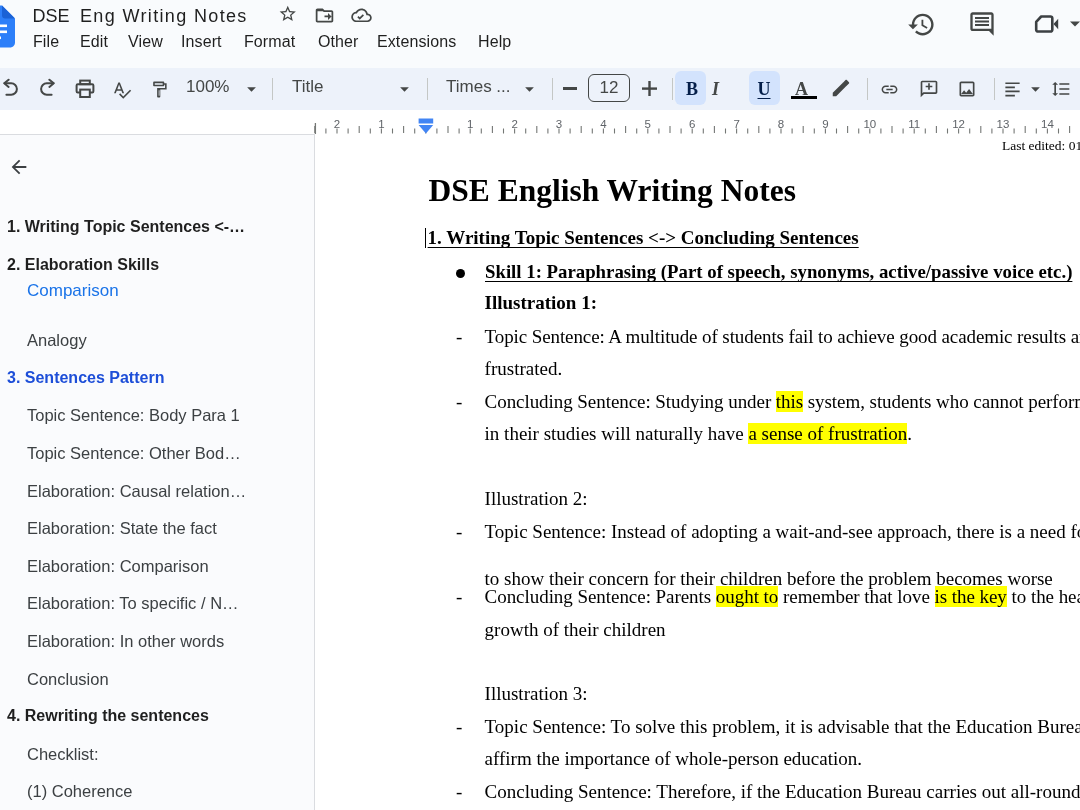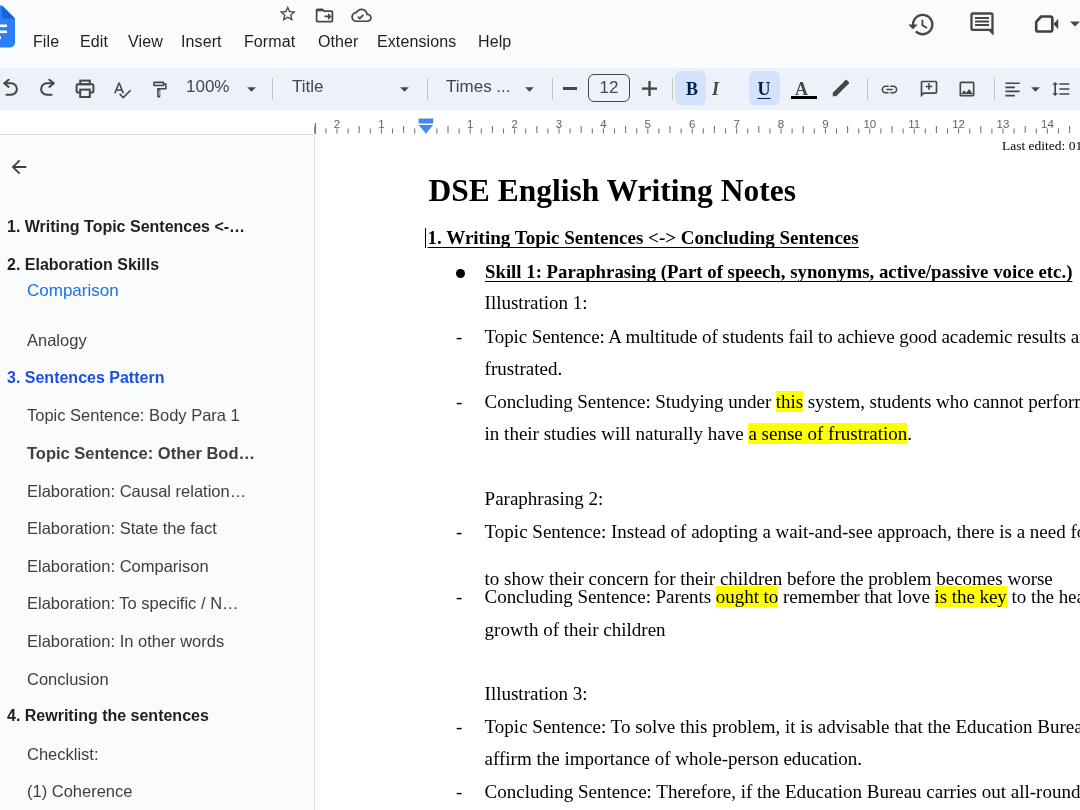--- a/index.html
+++ b/index.html
@@ -14,20 +14,21 @@
 
   <div class="abs" style="left:0;top:0;width:1080px;height:68px;background:#f9fbfd"></div>
 
   <svg class="abs" style="left:-19px;top:5px" width="34" height="43" viewBox="0 0 34 42">
     <path d="M21 0H5C2.2 0 0 2.2 0 5v32c0 2.8 2.2 5 5 5h24c2.8 0 5-2.2 5-5V13L21 0z" fill="#2d7ff9"></path>
     <path d="M21 0l13 13h-10c-1.7 0-3-1.3-3-3V0z" fill="#1b62d6"></path>
     <rect x="8" y="19" width="18" height="2.6" fill="#fff"></rect>
     <rect x="8" y="25" width="18" height="2.6" fill="#fff"></rect>
     <rect x="8" y="31" width="12" height="2.6" fill="#fff"></rect>
   </svg>
+  <div class="abs" style="left:32.5px;top:5.5px;font-size:18px;color:#1f1f1f;white-space:pre"><span>DSE</span><span style="letter-spacing:1.35px;margin-left:10.5px">Eng Writing Notes</span></div>
 
   <svg class="abs ic" style="left:277.5px;top:4px" width="19.5" height="19.5" viewBox="0 0 24 24" fill="currentColor">
       <path d="M22 9.24l-7.19-.62L12 2 9.19 8.63 2 9.24l5.46 4.73L5.82 21 12 17.27 18.18 21l-1.63-7.03L22 9.24zM12 15.4l-3.76 2.27 1-4.28-3.32-2.88 4.38-.38L12 6.1l1.71 4.04 4.38.38-3.32 2.88 1 4.28L12 15.4z"></path>
     </svg>
 
   <svg class="abs ic" style="left:314px;top:4.5px" width="21" height="21" viewBox="0 0 24 24" fill="currentColor">
       <path d="M20 6h-8l-2-2H4c-1.1 0-2 .9-2 2v12c0 1.1.9 2 2 2h16c1.1 0 2-.9 2-2V8c0-1.1-.9-2-2-2zm0 12H4V6h5.17l2 2H20v10zm-8-4h4v3l4-4-4-4v3h-4v2z"></path>
       <path d="M3 7.2 V6.1 c0-.7.5-1.2 1.2-1.2 h5 l2.1 2.3z"></path>
     </svg>
 
@@ -241,47 +242,47 @@
   <svg class="abs" style="left:8px;top:156px" width="22" height="22" viewBox="0 0 24 24" fill="#3c4043">
       <path d="M20 11H7.83l5.59-5.59L12 4l-8 8 8 8 1.41-1.41L7.83 13H20v-2z"></path>
     </svg>
   <div id="outline">
       <div class="abs" style="left:7px;top:218.3px;font-size:16px;font-weight:bold;color:#1f1f1f;white-space:nowrap;max-width:300px;overflow:hidden">1. Writing Topic Sentences &lt;-…</div>
       <div class="abs" style="left:7px;top:255.9px;font-size:16px;font-weight:bold;color:#1f1f1f;white-space:nowrap;max-width:300px;overflow:hidden">2. Elaboration Skills</div>
       <div class="abs" style="left:27px;top:281px;font-size:17px;font-weight:normal;color:#1a73e8;white-space:nowrap;max-width:300px;overflow:hidden">Comparison</div>
       <div class="abs" style="left:27px;top:331.1px;font-size:16.5px;font-weight:normal;color:#3c4043;white-space:nowrap;max-width:300px;overflow:hidden">Analogy</div>
       <div class="abs" style="left:7px;top:368.7px;font-size:16px;font-weight:bold;color:#1d4ed8;white-space:nowrap;max-width:300px;overflow:hidden">3. Sentences Pattern</div>
       <div class="abs" style="left:27px;top:406.3px;font-size:16.5px;font-weight:normal;color:#3c4043;white-space:nowrap;max-width:300px;overflow:hidden">Topic Sentence: Body Para 1</div>
-      <div class="abs" style="left:27px;top:443.9px;font-size:16.5px;font-weight:bold;color:#3c4043;white-space:nowrap;max-width:300px;overflow:hidden">Topic Sentence: Other Bod…</div>
+      <div class="abs" style="left:27px;top:443.9px;font-size:16.5px;font-weight:normal;color:#3c4043;white-space:nowrap;max-width:300px;overflow:hidden">Topic Sentence: Other Bod…</div>
       <div class="abs" style="left:27px;top:481.5px;font-size:16.5px;font-weight:normal;color:#3c4043;white-space:nowrap;max-width:300px;overflow:hidden">Elaboration: Causal relation…</div>
       <div class="abs" style="left:27px;top:519.1px;font-size:16.5px;font-weight:normal;color:#3c4043;white-space:nowrap;max-width:300px;overflow:hidden">Elaboration: State the fact</div>
       <div class="abs" style="left:27px;top:556.7px;font-size:16.5px;font-weight:normal;color:#3c4043;white-space:nowrap;max-width:300px;overflow:hidden">Elaboration: Comparison</div>
       <div class="abs" style="left:27px;top:594.3px;font-size:16.5px;font-weight:normal;color:#3c4043;white-space:nowrap;max-width:300px;overflow:hidden">Elaboration: To specific / N…</div>
       <div class="abs" style="left:27px;top:631.9px;font-size:16.5px;font-weight:normal;color:#3c4043;white-space:nowrap;max-width:300px;overflow:hidden">Elaboration: In other words</div>
       <div class="abs" style="left:27px;top:669.5px;font-size:16.5px;font-weight:normal;color:#3c4043;white-space:nowrap;max-width:300px;overflow:hidden">Conclusion</div>
       <div class="abs" style="left:7px;top:707.1px;font-size:16px;font-weight:bold;color:#1f1f1f;white-space:nowrap;max-width:300px;overflow:hidden">4. Rewriting the sentences</div>
       <div class="abs" style="left:27px;top:744.7px;font-size:16.5px;font-weight:normal;color:#3c4043;white-space:nowrap;max-width:300px;overflow:hidden">Checklist:</div>
       <div class="abs" style="left:27px;top:782.3px;font-size:16.5px;font-weight:normal;color:#3c4043;white-space:nowrap;max-width:300px;overflow:hidden">(1) Coherence</div>
     </div>
 
   <div id="doc">
       <div class="abs ser" style="left:1002px;top:137.5px;font-size:13.5px">Last edited: 01</div>
       <div class="abs ser" style="left:428.6px;top:172.9px;font-size:31.5px;font-weight:bold;">DSE English Writing Notes</div>
       <div class="abs" style="left:424.6px;top:228px;width:1.6px;height:20px;background:#000"></div>
       <div class="abs ser" style="left:427.6px;top:226.8px;font-size:19px;font-weight:bold;text-decoration:underline;text-underline-offset:3px;">1. Writing Topic Sentences &lt;-&gt; Concluding Sentences</div>
       <div class="abs" style="left:456px;top:268.5px;width:9px;height:9px;border-radius:50%;background:#000"></div>
       <div class="abs ser" style="left:485px;top:260.7px;font-size:18.8px;font-weight:bold;text-decoration:underline;text-underline-offset:3px;">Skill 1: Paraphrasing (Part of speech, synonyms, active/passive voice etc.)</div>
-      <div class="abs ser" style="left:484.6px;top:291.5px;font-size:19px;font-weight:normal;">Illustration 1:</div>
+      <div class="abs ser" style="left:484.6px;top:291.5px;font-size:19px;font-weight:bold;">Illustration 1:</div>
       <div class="abs ser" style="left:456px;top:325.8px;font-size:19px;font-weight:normal;">-</div>
       <div class="abs ser" style="left:484.6px;top:325.8px;font-size:19px;font-weight:normal;letter-spacing:-0.1px">Topic Sentence: A multitude of students fail to achieve good academic results are extremely</div>
       <div class="abs ser" style="left:484.6px;top:358.4px;font-size:19px;font-weight:normal;">frustrated.</div>
       <div class="abs ser" style="left:456px;top:391.1px;font-size:19px;font-weight:normal;">-</div>
       <div class="abs ser" style="left:484.6px;top:391.1px;font-size:19px;font-weight:normal;letter-spacing:-0.06px">Concluding Sentence: Studying under <mark>this</mark> system, students who cannot perform well</div>
       <div class="abs ser" style="left:484.6px;top:422.7px;font-size:19px;font-weight:normal;">in their studies will naturally have <mark>a sense of frustration</mark>.</div>
-      <div class="abs ser" style="left:484.6px;top:488.2px;font-size:19px;font-weight:normal;">Paraphrasing 2:</div>
+      <div class="abs ser" style="left:484.6px;top:488.2px;font-size:19px;font-weight:normal;">Illustration 2:</div>
       <div class="abs ser" style="left:456px;top:520.8px;font-size:19px;font-weight:normal;">-</div>
       <div class="abs ser" style="left:484.6px;top:520.8px;font-size:19px;font-weight:normal;">Topic Sentence: Instead of adopting a wait-and-see approach, there is a need for parents</div>
       <div class="abs ser" style="left:484.6px;top:553.4px;font-size:19px;font-weight:normal;margin-top:15px;">to show their concern for their children before the problem becomes worse</div>
       <div class="abs ser" style="left:456px;top:586.0px;font-size:19px;font-weight:normal;">-</div>
       <div class="abs ser" style="left:484.6px;top:586.0px;font-size:19px;font-weight:normal;letter-spacing:-0.05px">Concluding Sentence: Parents <mark>ought to</mark> remember that love <mark>is the key</mark> to the healthy</div>
       <div class="abs ser" style="left:484.6px;top:618.6px;font-size:19px;font-weight:normal;">growth of their children</div>
       <div class="abs ser" style="left:484.6px;top:683.2px;font-size:19px;font-weight:normal;">Illustration 3:</div>
       <div class="abs ser" style="left:456px;top:715.8px;font-size:19px;font-weight:normal;">-</div>
       <div class="abs ser" style="left:484.6px;top:715.8px;font-size:19px;font-weight:normal;">Topic Sentence: To solve this problem, it is advisable that the Education Bureau should</div>
       <div class="abs ser" style="left:484.6px;top:748.4px;font-size:19px;font-weight:normal;">affirm the importance of whole-person education.</div>

